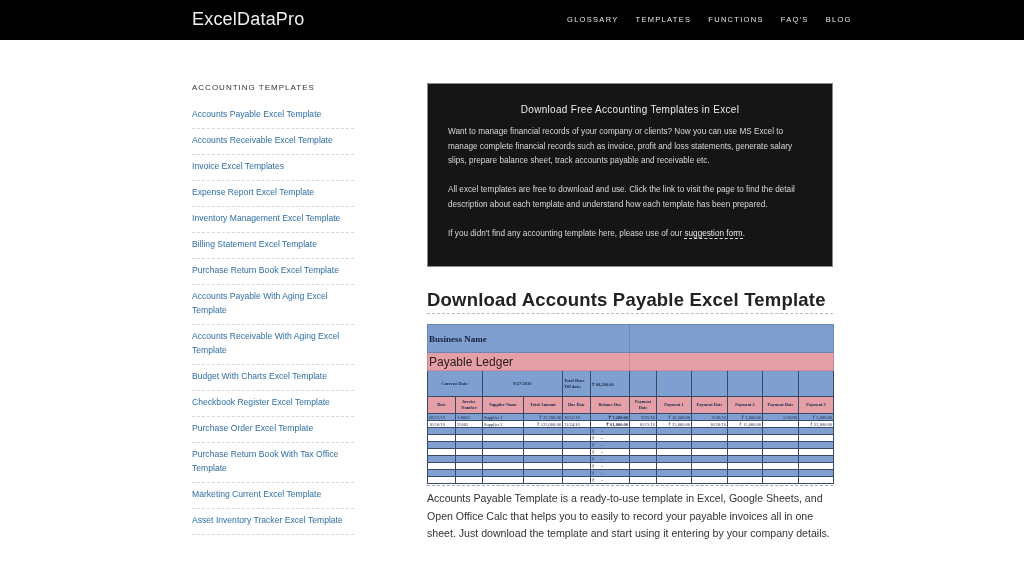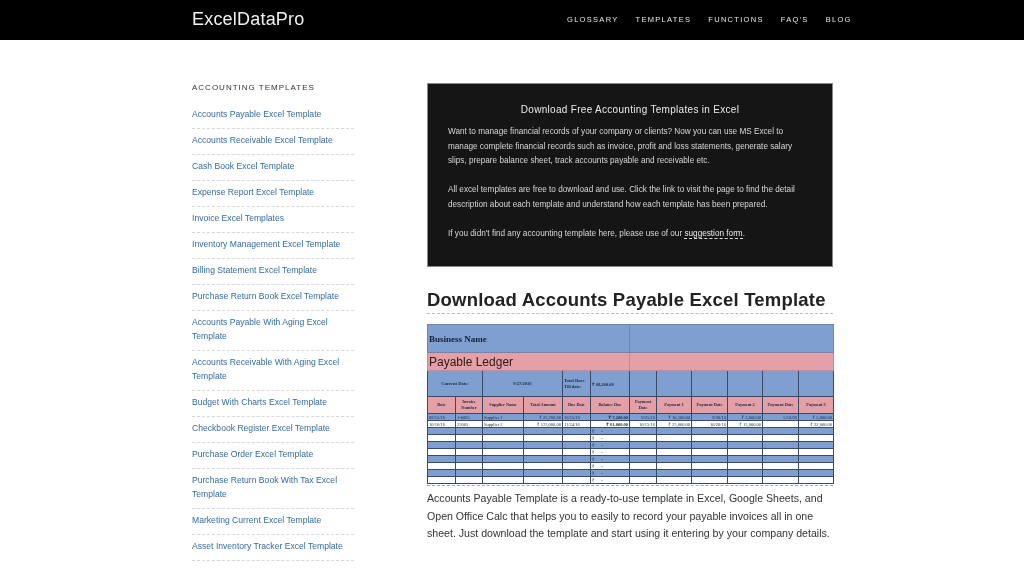--- a/index.html
+++ b/index.html
@@ -49,32 +49,31 @@
     <a>FUNCTIONS</a>
     <a>FAQ'S</a>
     <a>BLOG</a>
   </nav>
 </div>
 
 <aside class="sidebar">
   <div class="side-head">ACCOUNTING TEMPLATES</div>
   <div class="side-item">Accounts Payable Excel Template</div>
   <div class="side-item">Accounts Receivable Excel Template</div>
-  <div class="side-item">Cash Book Excel Template</div>
+  <div class="side-item">Invoice Excel Templates</div>
   <div class="side-item">Expense Report Excel Template</div>
-  <div class="side-item">Invoice Excel Templates</div>
   <div class="side-item">Inventory Management Excel Template</div>
   <div class="side-item">Billing Statement Excel Template</div>
   <div class="side-item">Purchase Return Book Excel Template</div>
   <div class="side-item">Accounts Payable With Aging Excel Template</div>
   <div class="side-item">Accounts Receivable With Aging Excel Template</div>
   <div class="side-item">Budget With Charts Excel Template</div>
   <div class="side-item">Checkbook Register Excel Template</div>
   <div class="side-item">Purchase Order Excel Template</div>
-  <div class="side-item">Purchase Return Book With Tax Excel Template</div>
+  <div class="side-item">Purchase Return Book With Tax Office Template</div>
   <div class="side-item">Marketing Current Excel Template</div>
   <div class="side-item">Asset Inventory Tracker Excel Template</div>
 </aside>
 
 <section class="infobox">
   <h3>Download Free Accounting Templates in Excel</h3>
   <p>Want to manage financial records of your company or clients? Now you can use MS Excel to manage complete financial records such as invoice, profit and loss statements, generate salary slips, prepare balance sheet, track accounts payable and receivable etc.</p>
   <p>All excel templates are free to download and use. Click the link to visit the page to find the detail description about each template and understand how each template has been prepared.</p>
   <p><span>If you didn't find any accounting template here, please use of our </span><span class="link">suggestion form</span><span>.</span></p>
 </section>

